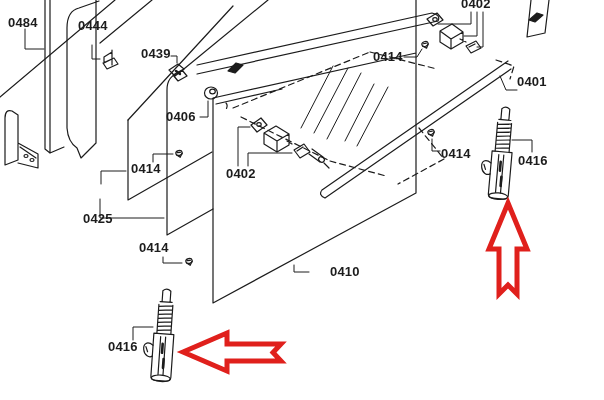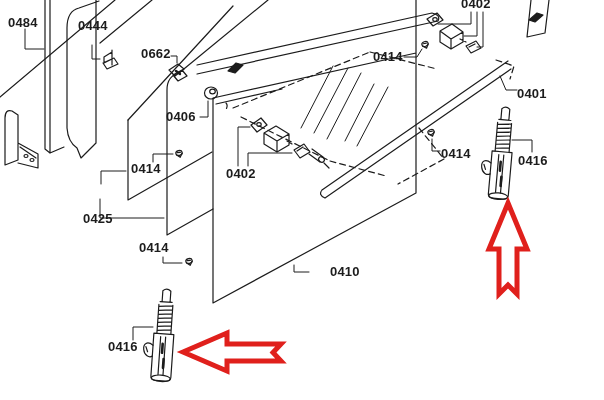--- a/index.html
+++ b/index.html
@@ -158,24 +158,24 @@
   </g>
 
   <g fill="#ffffff" stroke="#e0201c" stroke-width="5" stroke-linejoin="miter">
     <path d="M183,352 L227,333 L227,344 L281,344 L273,352.5 L281,361 L227,361 L227,371 Z"></path>
     <path d="M508,203 L527,249 L517,249 L517,294 L508,285 L499,294 L499,249 L489,249 Z"></path>
   </g>
 </svg>
 
   <div class="lbl" style="left:8px;  top:16px;">0484</div>
   <div class="lbl" style="left:78px; top:19px;">0444</div>
-  <div class="lbl" style="left:141px;top:47px;">0662</div>
+  <div class="lbl" style="left:141px;top:47px;">0439</div>
   <div class="lbl" style="left:461px;top:-3px;">0402</div>
   <div class="lbl" style="left:373px;top:50px;">0414</div>
-  <div class="lbl" style="left:517px;top:87px;">0401</div>
+  <div class="lbl" style="left:517px;top:75px;">0401</div>
   <div class="lbl" style="left:166px;top:110px;">0406</div>
   <div class="lbl" style="left:131px;top:162px;">0414</div>
   <div class="lbl" style="left:226px;top:167px;">0402</div>
   <div class="lbl" style="left:83px; top:184px;margin-top:28px;">0425</div>
   <div class="lbl" style="left:441px;top:147px;">0414</div>
   <div class="lbl" style="left:518px;top:154px;">0416</div>
   <div class="lbl" style="left:139px;top:241px;">0414</div>
   <div class="lbl" style="left:310px;top:265px;margin-left:20px;">0410</div>
   <div class="lbl" style="left:108px;top:340px;">0416</div>
 </div>

